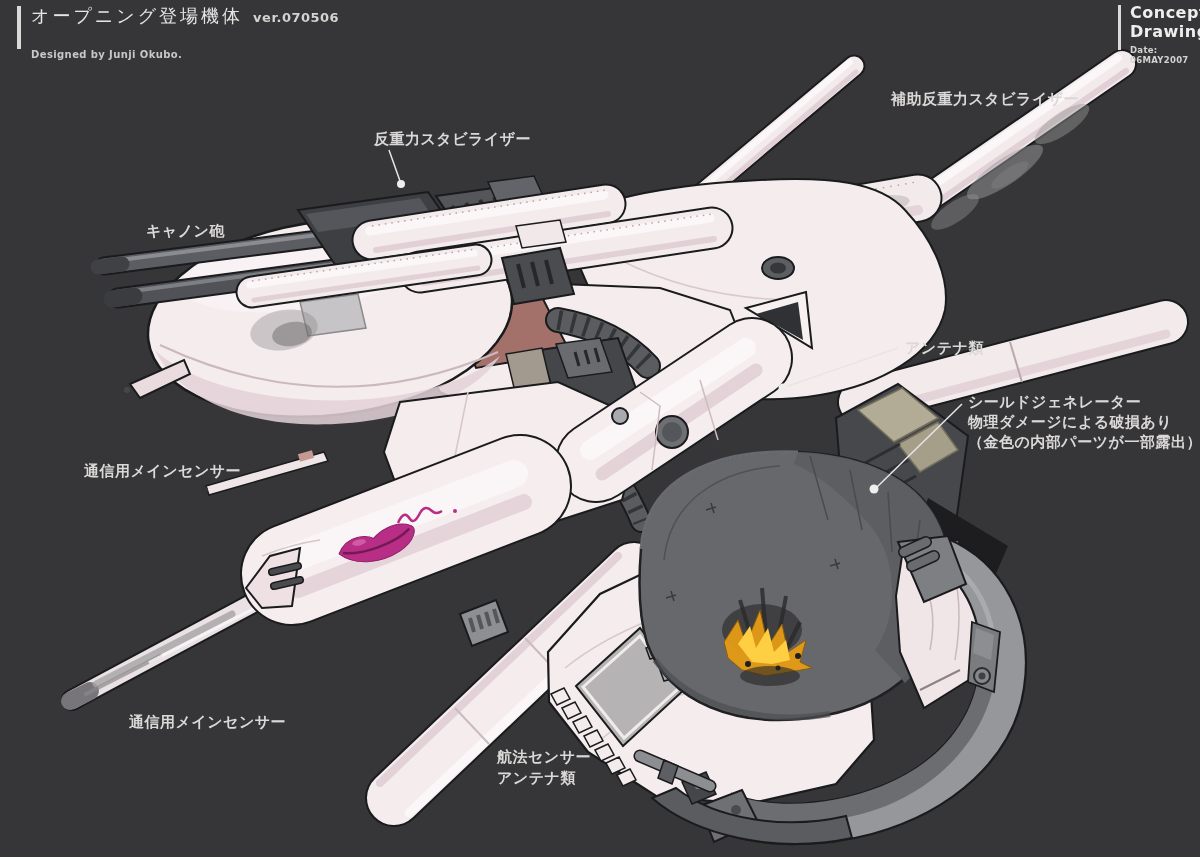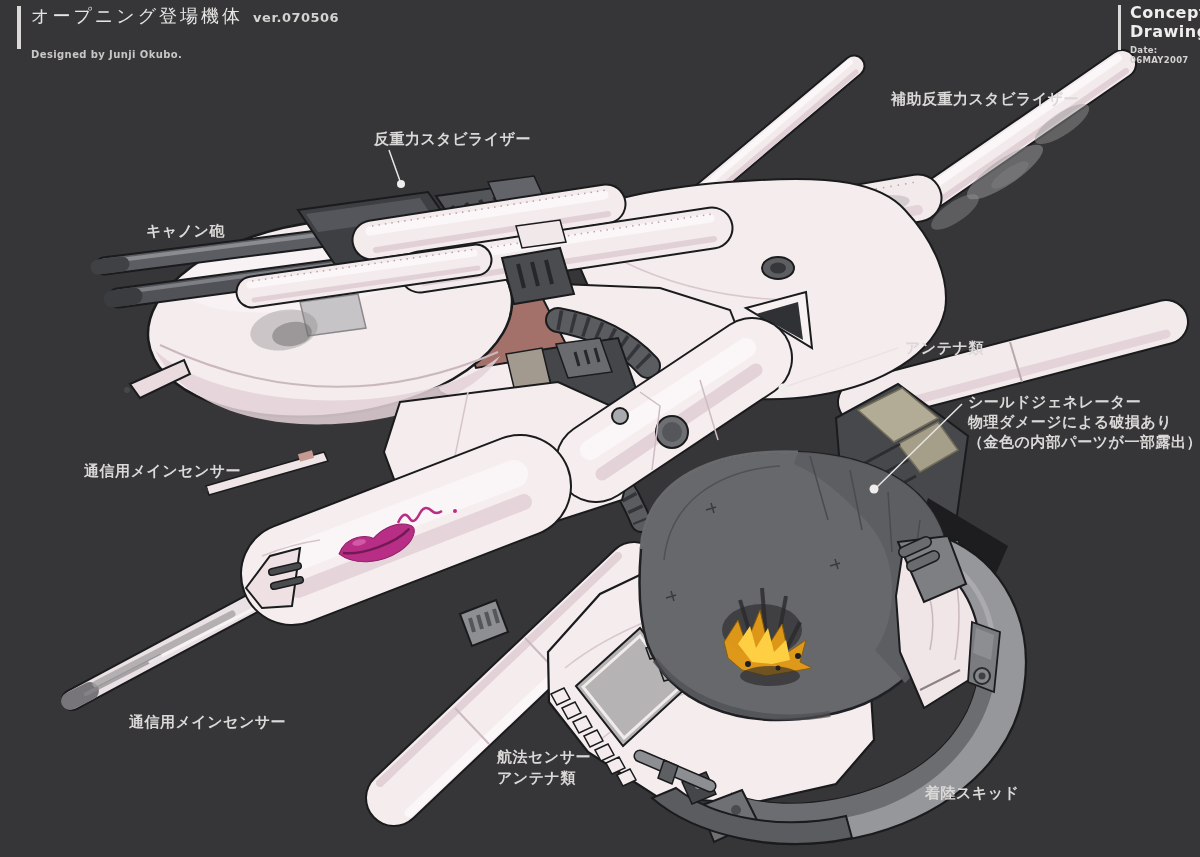--- a/index.html
+++ b/index.html
@@ -362,16 +362,15 @@
   <div class="lab" style="left:129px;top:712px;">
     <div class="ln">通信用メインセンサー</div>
   </div>
 
   <div class="lab nav" style="left:497px;top:747px;">
     <div class="ln">航法センサー</div>
     <div class="ln">アンテナ類</div>
   </div>
 
   <div class="lab skid" style="left:925px;top:782px;">
-    <div class="ln">着陸スキッド</div>
   </div>
 
 </div>
 
 </body></html>

